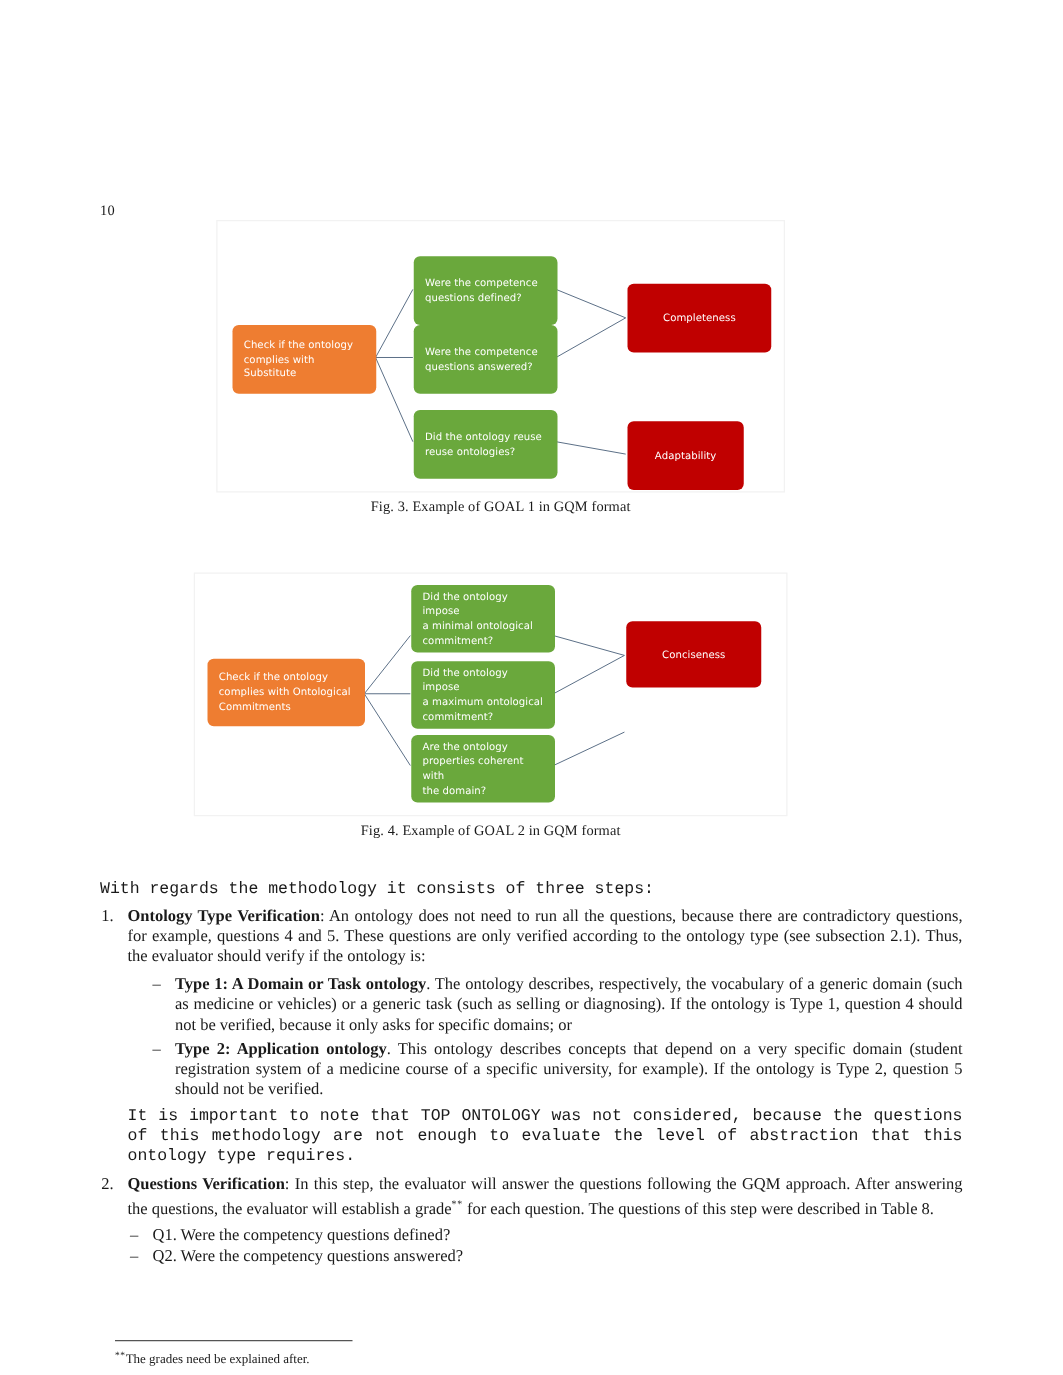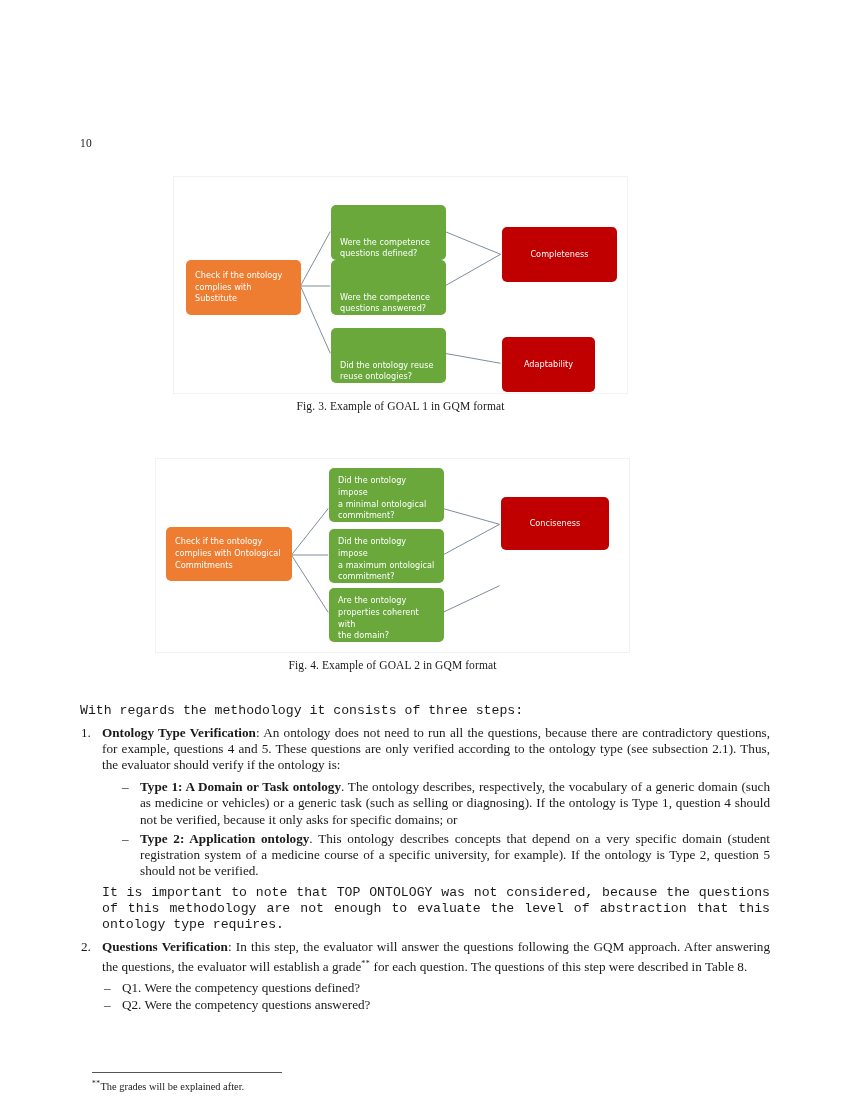--- a/index.html
+++ b/index.html
@@ -18,21 +18,21 @@
 
   .page {
     position: absolute;
     inset: 0;
   }
 
   
   .page-number {
     position: absolute;
     left: 80px;
-    top: 137px;
+    top: 163px;
     font-size: 11.5px;
     color: #1a1a1a;
     letter-spacing: 0.2px;
   }
 
   
   .figure {
     position: absolute;
   }
   .figure-image {
@@ -59,21 +59,21 @@
     font-size: 8.1px;
     line-height: 1.45;
     display: flex;
     align-items: center;
     padding: 0 9px;
     border-radius: 5px;
     letter-spacing: 0.05px;
     z-index: 2;
   }
   .node.orange { background: #ee7d31; }
-  .node.green  { background: #6aa83c; align-items: flex-end; }
+  .node.green  { background: #6aa83c; }
   .node.red    { background: #c00000; justify-content: center; text-align: center; }
   .node span { display: block; }
 
   .connectors {
     position: absolute;
     left: 0; top: 0;
     width: 100%; height: 100%;
     z-index: 1;
   }
 
@@ -289,16 +289,16 @@
             <span>Q2. Were the competency questions answered?</span>
           </li>
         </ul>
       </li>
 
     </ul>
   </div>
 
   <div class="footnote">
     <div class="footnote-rule"></div>
-    <div><sup>**</sup><span>The grades will be explained after.</span></div>
+    <div><sup>**</sup><span>The grades need be explained after.</span></div>
   </div>
 
 </div>
 
 </body></html>

